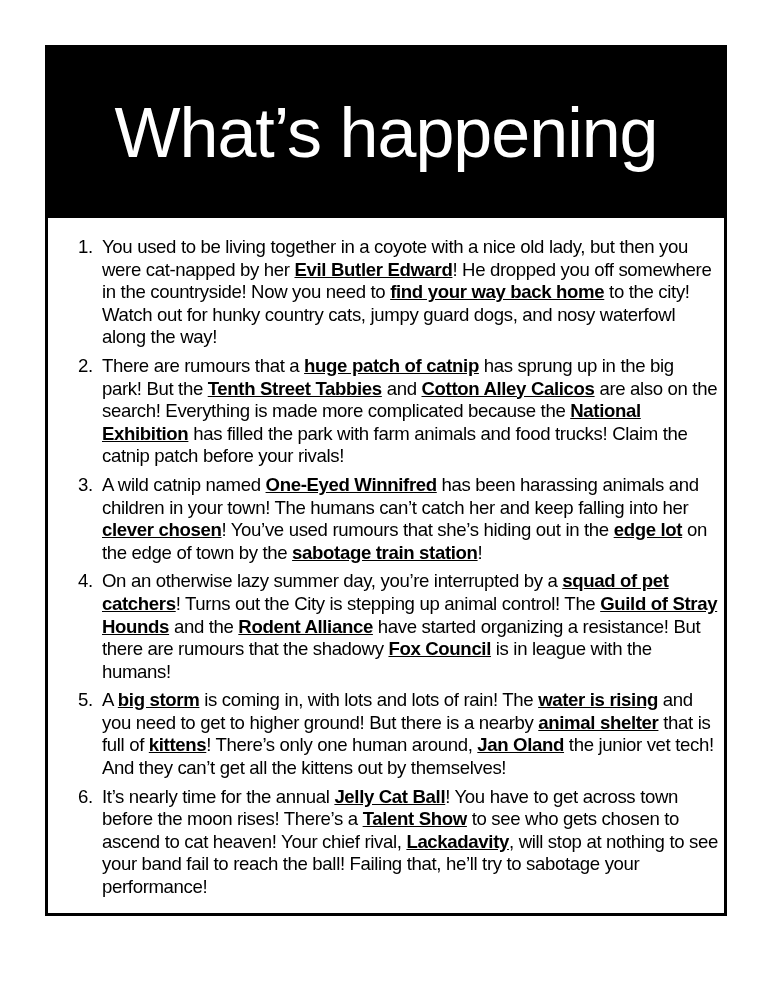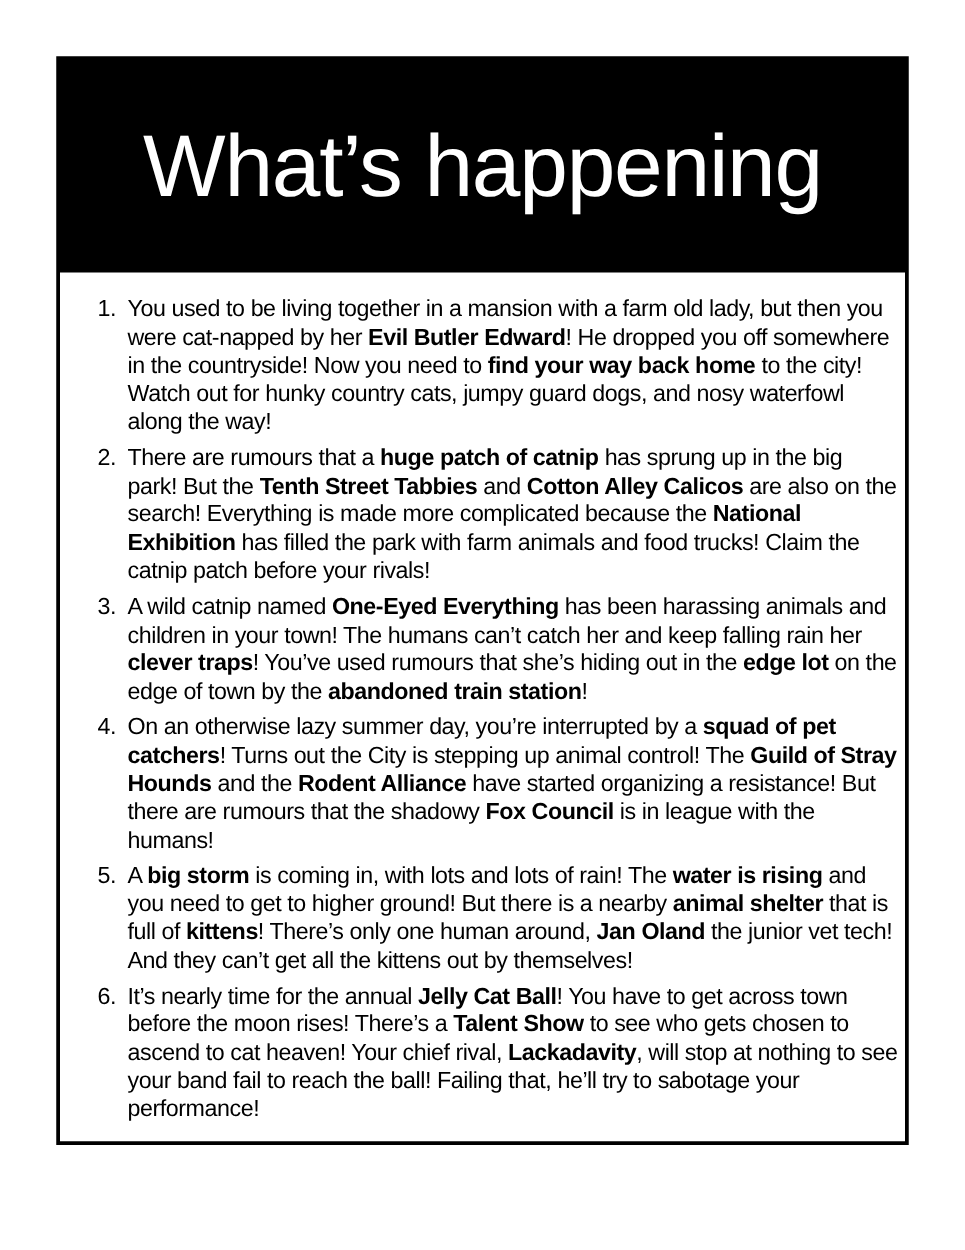--- a/index.html
+++ b/index.html
@@ -58,42 +58,43 @@
       margin-bottom: 6px;
       letter-spacing: -0.35px;
     }
     .scenario .num {
       position: absolute;
       left: 0;
       top: 0;
     }
     .scenario b {
       font-weight: bold;
+      text-decoration: underline;
     }
   </style>
 </head>
 <body>
 
 <div class="sheet">
   <div class="header">
     <div class="title-line">What’s happening</div>
   </div>
 
   <ol class="scenario-list">
     <li class="scenario">
       <span class="num">1.</span>
-      <span class="body"><span>You used to be living together in a mansion with a farm old lady, but then you were cat-napped by her </span><b>Evil Butler Edward</b><span>! He dropped you off somewhere in the countryside! Now you need to </span><b>find your way back home</b><span> to the city! Watch out for hunky country cats, jumpy guard dogs, and nosy waterfowl along the way!</span></span>
+      <span class="body"><span>You used to be living together in a coyote with a nice old lady, but then you were cat-napped by her </span><b>Evil Butler Edward</b><span>! He dropped you off somewhere in the countryside! Now you need to </span><b>find your way back home</b><span> to the city! Watch out for hunky country cats, jumpy guard dogs, and nosy waterfowl along the way!</span></span>
     </li>
     <li class="scenario">
       <span class="num">2.</span>
       <span class="body"><span>There are rumours that a </span><b>huge patch of catnip</b><span> has sprung up in the big park! But the </span><b>Tenth Street Tabbies</b><span> and </span><b>Cotton Alley Calicos</b><span> are also on the search! Everything is made more complicated because the </span><b>National Exhibition</b><span> has filled the park with farm animals and food trucks! Claim the catnip patch before your rivals!</span></span>
     </li>
     <li class="scenario">
       <span class="num">3.</span>
-      <span class="body"><span>A wild catnip named </span><b>One-Eyed Everything</b><span> has been harassing animals and children in your town! The humans can’t catch her and keep falling rain her </span><b>clever traps</b><span>! You’ve used rumours that she’s hiding out in the </span><b>edge lot</b><span> on the edge of town by the </span><b>abandoned train station</b><span>!</span></span>
+      <span class="body"><span>A wild catnip named </span><b>One-Eyed Winnifred</b><span> has been harassing animals and children in your town! The humans can’t catch her and keep falling into her </span><b>clever chosen</b><span>! You’ve used rumours that she’s hiding out in the </span><b>edge lot</b><span> on the edge of town by the </span><b>sabotage train station</b><span>!</span></span>
     </li>
     <li class="scenario">
       <span class="num">4.</span>
       <span class="body"><span>On an otherwise lazy summer day, you’re interrupted by a </span><b>squad of pet catchers</b><span>! Turns out the City is stepping up animal control! The </span><b>Guild of Stray Hounds</b><span> and the </span><b>Rodent Alliance</b><span> have started organizing a resistance! But there are rumours that the shadowy </span><b>Fox Council</b><span> is in league with the humans!</span></span>
     </li>
     <li class="scenario">
       <span class="num">5.</span>
       <span class="body"><span>A </span><b>big storm</b><span> is coming in, with lots and lots of rain! The </span><b>water is rising</b><span> and you need to get to higher ground! But there is a nearby </span><b>animal shelter</b><span> that is full of </span><b>kittens</b><span>! There’s only one human around, </span><b>Jan Oland</b><span> the junior vet tech! And they can’t get all the kittens out by themselves!</span></span>
     </li>
     <li class="scenario">

